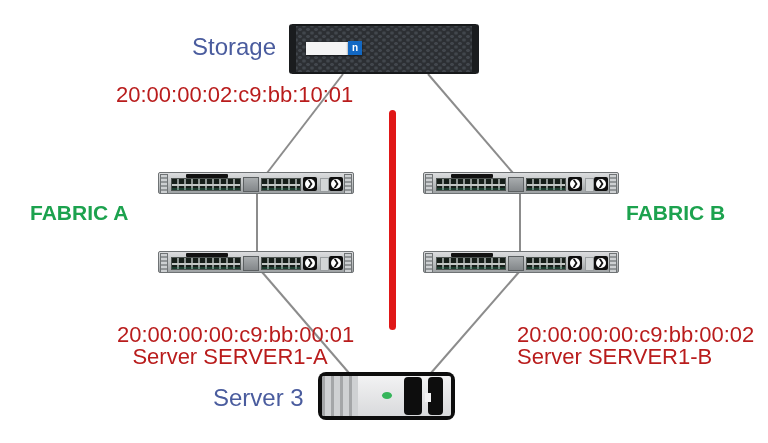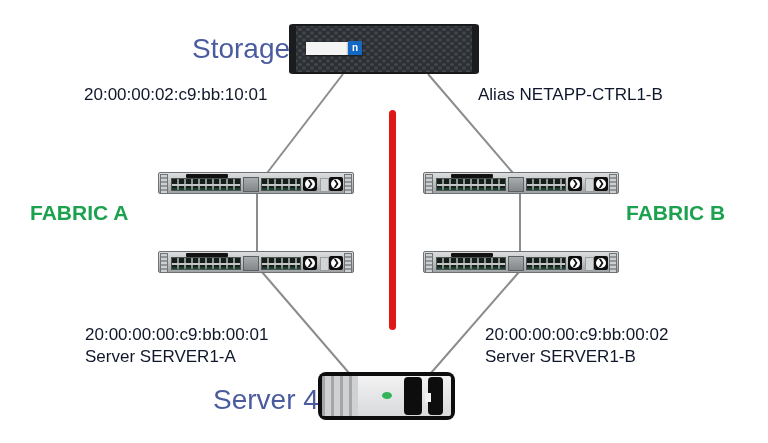--- a/index.html
+++ b/index.html
@@ -1,32 +1,32 @@
 <!DOCTYPE html>
 <html><head>
 <meta charset="utf-8">
 <style>
   html,body{margin:0;padding:0;background:#fff;}
   .canvas{position:relative;width:768px;height:443px;background:#fff;overflow:hidden;
           font-family:"Liberation Sans",sans-serif;}
   .wires{position:absolute;left:0;top:0;width:768px;height:443px;}
 
   
-  .blue-title{position:absolute;font-size:28px;color:#4A5C9E;white-space:nowrap;}
+  .blue-title{position:absolute;font-size:24px;color:#4A5C9E;white-space:nowrap;}
   .storage-title{left:192px;top:33px;}
   .server-title{left:213px;top:384px;}
   .fabric{position:absolute;font-weight:bold;font-size:21px;color:#1CA24E;white-space:nowrap;}
   .fabric-a{left:30px;top:201px;}
   .fabric-b{left:626px;top:201px;}
 
   
-  .wwn{position:absolute;font-size:17px;line-height:22px;color:#0f172a;white-space:nowrap;}
+  .wwn{position:absolute;font-size:22px;line-height:22px;color:#b91c1c;white-space:nowrap;margin-left:32px;}
   .wwn-tl{left:84px;top:84px;}
   .wwn-tr{left:478px;top:84px;}
-  .wwn-bl{left:85px;top:324px;width:226px;text-align:left;}
+  .wwn-bl{left:85px;top:324px;width:226px;text-align:center;}
   .wwn-br{left:485px;top:324px;}
 
   
   .divider{position:absolute;left:389px;top:110px;width:7px;height:220px;
            background:#E01717;border-radius:4px;}
 
   
   .storage-box{position:absolute;left:289px;top:24px;width:190px;height:50px;
     box-sizing:border-box;border:2px solid #17191b;border-left:7px solid #1a1c1e;
     border-right:7px solid #1a1c1e;border-radius:3px;background-color:#2c2f33;
@@ -95,21 +95,20 @@
 
   <div class="storage-box">
     <div class="plate"></div>
     <div class="netapp">n</div>
   </div>
 
   <div class="wwn wwn-tl">
     <div>20:00:00:02:c9:bb:10:01</div>
   </div>
   <div class="wwn wwn-tr">
-    <div>Alias NETAPP-CTRL1-B</div>
   </div>
 
   <div class="fabric fabric-b">FABRIC B</div>
   <div class="fabric fabric-a">FABRIC A</div>
 
   <div class="switch sw-pos1">
     <div class="ear ear-l"></div>
     <div class="sw-bar"></div>
     <div class="ports p1"></div>
     <div class="sw-mid"></div>
@@ -173,21 +172,21 @@
 
   <div class="wwn wwn-bl">
     <div>20:00:00:00:c9:bb:00:01</div>
     <div>Server SERVER1-A</div>
   </div>
   <div class="wwn wwn-br">
     <div>20:00:00:00:c9:bb:00:02</div>
     <div>Server SERVER1-B</div>
   </div>
 
-  <div class="blue-title server-title">Server 4</div>
+  <div class="blue-title server-title">Server 3</div>
 
   <div class="server">
     <div class="server-inner">
       <div class="server-stripes"></div>
       <div class="server-led"></div>
       <div class="bay1"></div>
       <div class="bay2"></div>
       <div class="bay-notch"></div>
     </div>
   </div>

